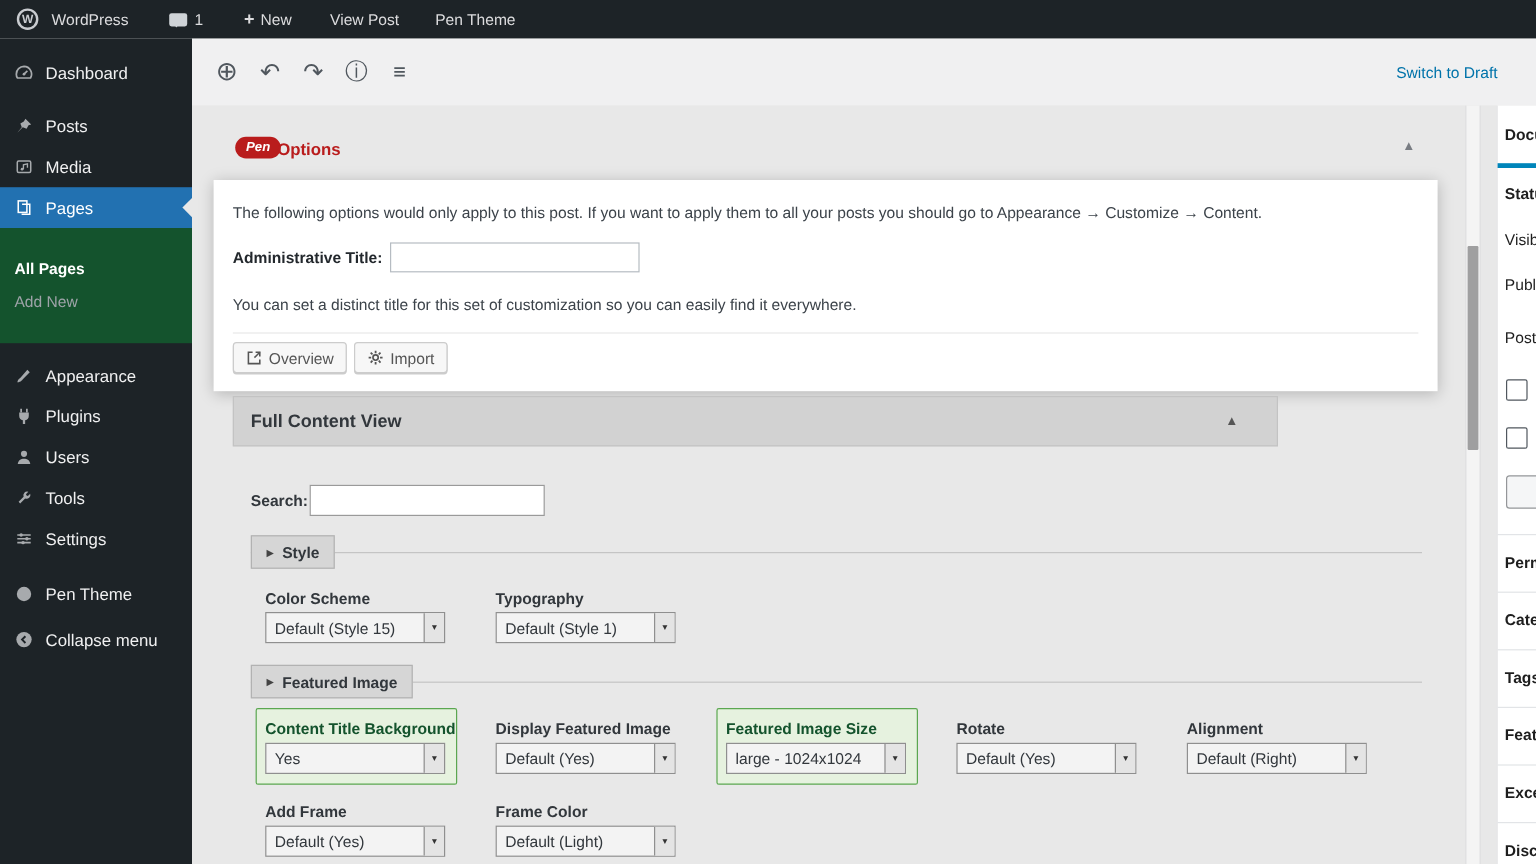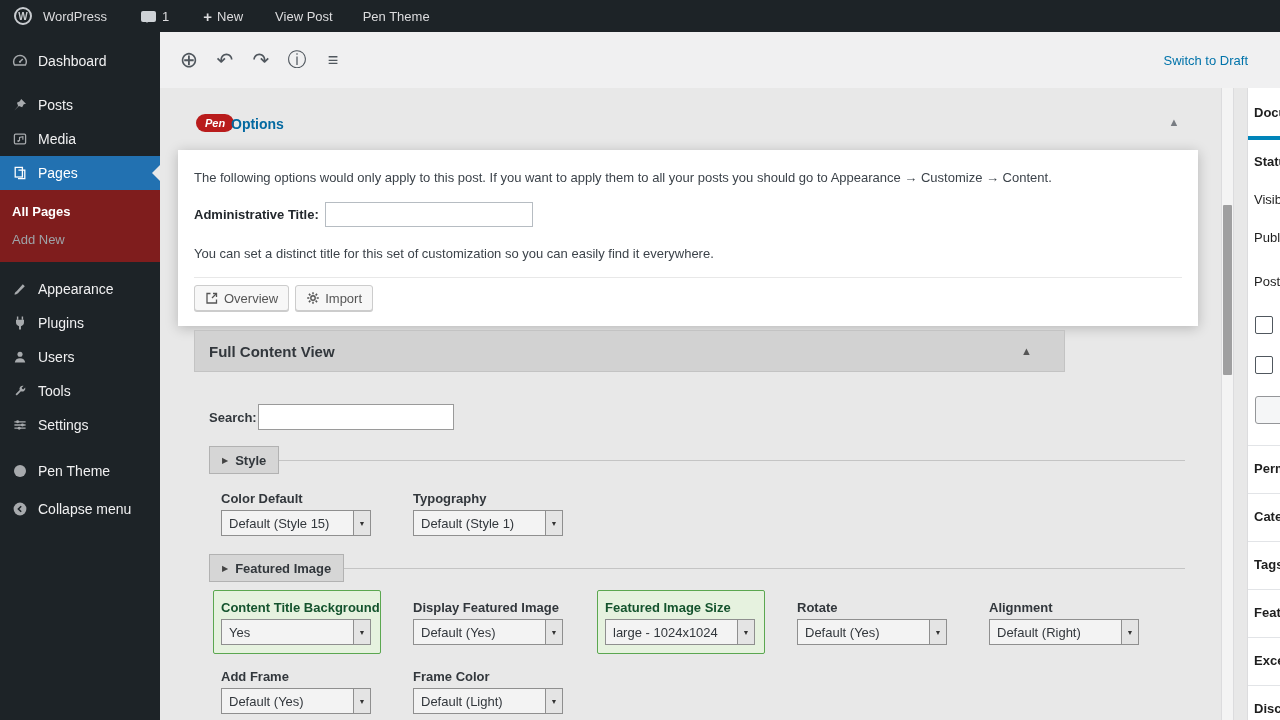--- a/index.html
+++ b/index.html
@@ -16,33 +16,33 @@
   .ab-plus { font-weight:bold; margin-right:5px; font-size:15px; line-height:1; }
 
   
   #sidemenu { position:absolute; left:0; top:32px; width:160px; height:688px; background:#1d2327; padding-top:12px; }
   .menu-item { height:34px; display:flex; align-items:center; padding:0 8px 0 10px; color:#f0f0f1; font-size:14px; cursor:pointer; position:relative; }
   .mi-icon { width:20px; height:20px; margin-right:8px; display:flex; align-items:center; justify-content:center; color:#a7aaad; flex:none; }
   .menu-item.active { background:#2271b1; color:#fff; }
   .menu-item.active .mi-icon { color:#fff; }
   .menu-item.active::after { content:""; position:absolute; right:0; top:50%; margin-top:-8px; border:8px solid transparent; border-right-color:#e8e8e8; }
   .menu-sep { height:10px; }
-  .submenu { background:#7f1d1d; padding:8px 0; }
+  .submenu { background:#14532d; padding:20px 0; }
   .submenu-item { height:28px; line-height:28px; padding-left:12px; font-size:13px; color:#9ea3a8; cursor:pointer; }
   .submenu-item.current { color:#fff; font-weight:bold; }
 
   
   #editorbar { position:absolute; left:160px; top:32px; width:1120px; height:56px; background:#f0f0f1; display:flex; align-items:center; padding:0 14px; }
   .tb-btn { width:30px; height:32px; margin-right:6px; display:flex; align-items:center; justify-content:center; color:#50575e; font-size:20px; cursor:pointer; }
   .switch-draft { margin-left:auto; margin-right:18px; color:#0073aa; font-size:13px; cursor:pointer; }
 
   
   #content-bg { position:absolute; left:160px; top:88px; width:1087px; height:632px; background:#e8e8e8; }
   .pen-badge { background:#b91c1c; color:#fff; font-size:11px; font-weight:bold; padding:2px 9px; border-radius:9px; line-height:14px;font-style:italic; }
-  .po-title { font-size:14px; font-weight:bold; color:#0369a1; }
+  .po-title { font-size:14px; font-weight:bold; color:#b91c1c; }
   .toggle { width:24px; height:24px; display:flex; align-items:center; justify-content:center; color:#787c82; font-size:11px; cursor:pointer; }
 
   #pen-card { position:absolute; left:178px; top:150px; width:1020px; height:176px; background:#fff; box-shadow:0 2px 12px rgba(0,0,0,0.22); }
   .card-intro { position:absolute; left:16px; top:20px; right:16px; font-size:13px; color:#3c434a; }
   .flabel-b { font-size:13px; font-weight:bold; color:#23282d; white-space:nowrap; }
   .text-input { border:1px solid #b6bcc2; background:#fff; font-family:inherit; font-size:13px; padding:0 6px; color:#32373c; }
   .help { font-size:13px; color:#3c434a; }
   .card-divider { border-top:1px solid #e8e8e8; height:0; }
   .btn-row { display:flex; gap:6px; }
   .wp-btn { height:26px; display:inline-flex; align-items:center; padding:0 10px; background:#f7f7f7; border:1px solid #ccc; border-radius:3px; box-shadow:0 1px 0 #ccc; color:#555; font-size:13px; font-family:inherit; cursor:pointer; }
@@ -269,21 +269,21 @@
 
 <label class="abs flabel" style="left:209px;top:410px">Search:</label>
 <input class="abs text-input" style="left: 258px; top: 404px; width: 196px; height: 26px; border-color: rgb(154, 154, 154);" value="">
 
 <div class="hline abs" style="left:209px;top:460px;width:976px"></div>
 <div class="acc-header abs" style="left:209px;top:446px">
   <span class="acc-arrow">▶</span>
   <span>Style</span>
 </div>
 
-<div class="flabel" style="left:221px;top:491px">Color Default</div>
+<div class="flabel" style="left:221px;top:491px">Color Scheme</div>
 <div class="sel" style="left:221px;top:510px">
   <span class="sel-txt">Default (Style 15)</span>
   <span class="sel-btn">▼</span>
 </div>
 <div class="flabel" style="left:413px;top:491px">Typography</div>
 <div class="sel" style="left:413px;top:510px">
   <span class="sel-txt">Default (Style 1)</span>
   <span class="sel-btn">▼</span>
 </div>
 

